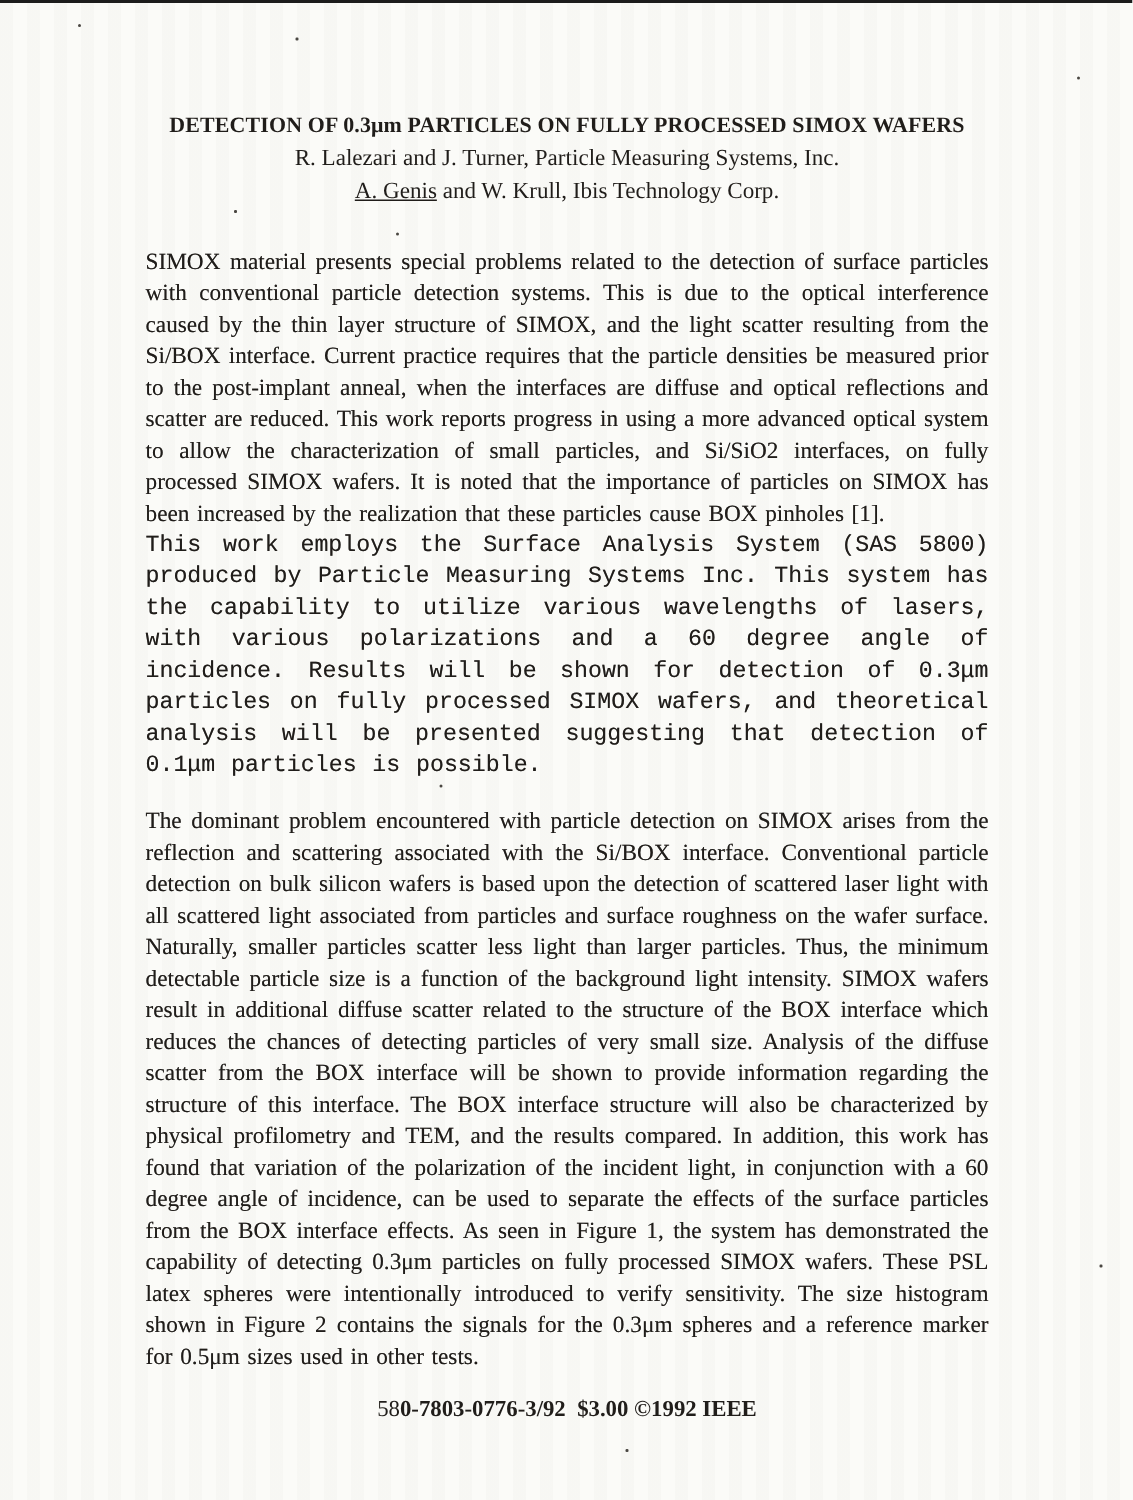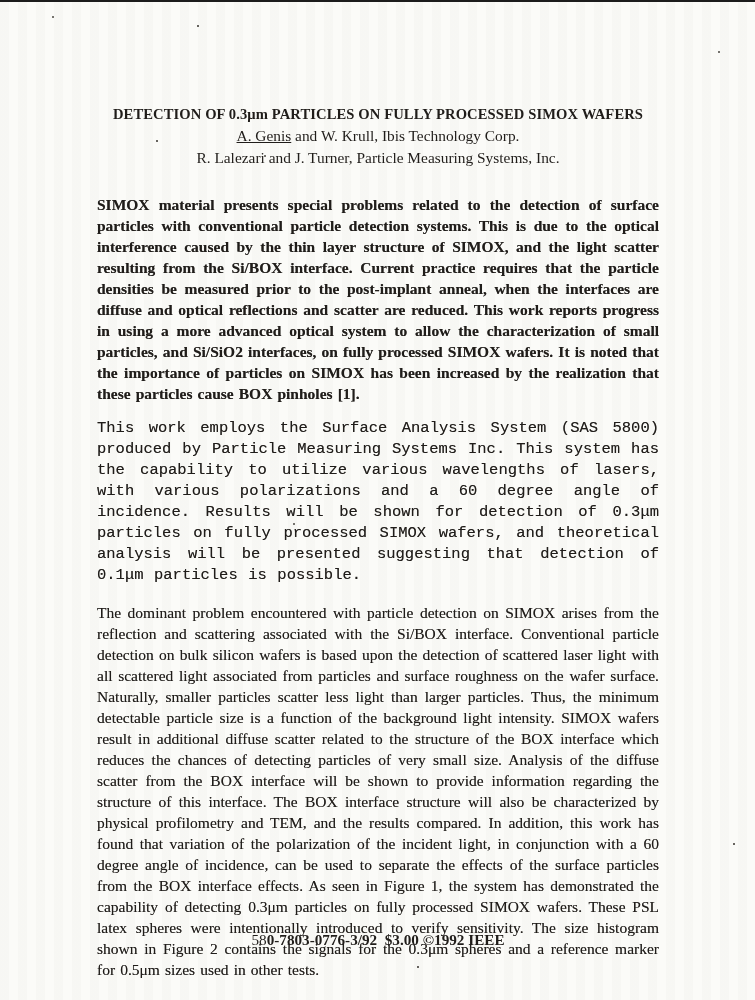--- a/index.html
+++ b/index.html
@@ -21,21 +21,21 @@
     top: 0; left: 0;
     width: 755px; height: 2px;
     background: #1c1c1c;
   }
   .page {
     position: absolute;
     top: 0; left: 97px;
     width: 562px;
   }
   .title-block {
-    margin-top: 104px;
+    margin-top: 74px;
     text-align: center;
   }
   .paper-title {
     font-size: 14.6px;
     font-weight: bold;
     line-height: 20px;
     letter-spacing: 0.1px;
     margin: 0 0 1px 0;
   }
   .author-line {
@@ -48,21 +48,21 @@
     margin-top: 26px;
   }
   .abstract p {
     font-size: 15.5px;
     line-height: 21px;
     text-align: justify;
     margin: 0;
     word-spacing: 1.2px;
     text-shadow: 0 0 0.3px rgba(30,28,25,0.55);
   }
-  .abstract p.para-1 { margin-bottom: 14px; font-weight: bold; }
+  .abstract p.para-1 { margin-bottom: 0; }
   .abstract p.para-2 { margin-bottom: 16px; font-family: Liberation Mono, monospace; }
   .footer-row {
     position: absolute;
     top: 931px;
     left: 97px;
     width: 562px;
     display: flex;
     justify-content: center;
     align-items: baseline;
     font-size: 15.2px;
@@ -85,22 +85,22 @@
 <div class="speck" style="left:264px; top:155px; width:2px; height:2px;"></div>
 <div class="speck" style="left:156px; top:140px; width:1.5px; height:1.5px;"></div>
 <div class="speck" style="left:293px; top:523px; width:2px; height:2px;"></div>
 <div class="speck" style="left:733px; top:843px; width:1.5px; height:1.5px;"></div>
 <div class="speck" style="left:417px; top:966px; width:1.5px; height:1.5px;"></div>
 
 <div class="page">
 
   <div class="title-block">
     <h1 class="paper-title">DETECTION OF 0.3μm PARTICLES ON FULLY PROCESSED SIMOX WAFERS</h1>
+    <p class="author-line">R. Lalezari and J. Turner, Particle Measuring Systems, Inc.</p>
     <p class="author-line"><span class="underlined">A. Genis</span><span> and W. Krull, Ibis Technology Corp.</span></p>
-    <p class="author-line">R. Lalezari and J. Turner, Particle Measuring Systems, Inc.</p>
   </div>
 
   <div class="abstract">
     <p class="para-1">SIMOX material presents special problems related to the detection of surface particles with conventional particle detection systems.  This is due to the optical interference caused by the thin layer structure of SIMOX, and the light scatter resulting from the Si/BOX interface.  Current practice requires that the particle densities be measured prior to the post-implant anneal, when the interfaces are diffuse and optical reflections and scatter are reduced.  This work reports progress in using a more advanced optical system to allow the characterization of small particles, and Si/SiO2 interfaces, on fully processed SIMOX wafers.  It is noted that the importance of particles on SIMOX has been increased by the realization that these particles cause BOX pinholes [1].</p>
     <p class="para-2">This work employs the Surface Analysis System (SAS 5800) produced by Particle Measuring Systems Inc.  This system has the capability to utilize various wavelengths of lasers, with various polarizations and a 60 degree angle of incidence.  Results will be shown for detection of 0.3μm particles on fully processed SIMOX wafers, and theoretical analysis will be presented suggesting that detection of 0.1μm particles is possible.</p>
     <p class="para-3">The dominant problem encountered with particle detection on SIMOX arises from the reflection and scattering associated with the Si/BOX interface. Conventional particle detection on bulk silicon wafers is based upon the detection of scattered laser light with all scattered light associated from particles and surface roughness on the wafer surface.  Naturally, smaller particles scatter less light than larger particles.  Thus, the minimum detectable particle size is a function of the background light intensity.  SIMOX wafers result in additional diffuse scatter related to the structure of the BOX interface which reduces the chances of detecting particles of very small size.  Analysis of the diffuse scatter from the BOX interface will be shown to provide information regarding the structure of this interface.  The BOX interface structure will also be characterized by physical profilometry and TEM, and the results compared.  In addition, this work has found that variation of the polarization of the incident light, in conjunction with a 60 degree angle of incidence, can be used to separate the effects of the surface particles from the BOX interface effects.  As seen in Figure 1, the system has demonstrated the capability of detecting 0.3μm particles on fully processed SIMOX wafers.  These PSL latex spheres were intentionally introduced to verify sensitivity.  The size histogram shown in Figure 2 contains the signals for the 0.3μm spheres and a reference marker for 0.5μm sizes used in other tests.</p>
   </div>
 
 </div>
 

